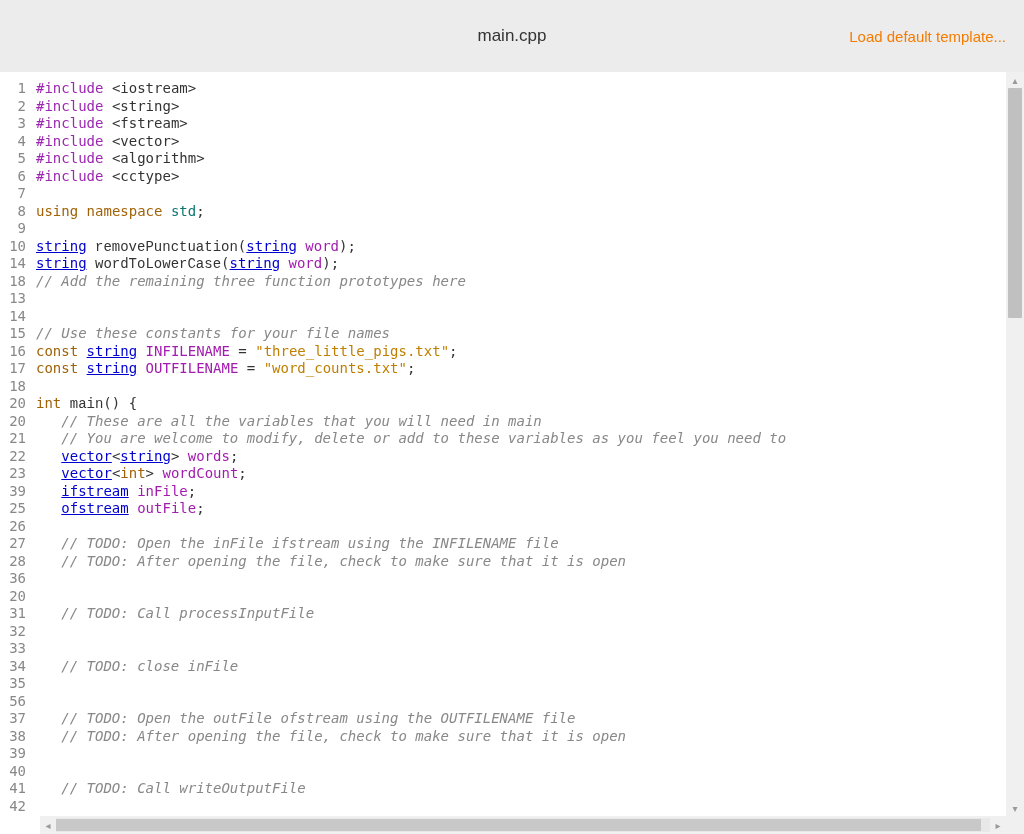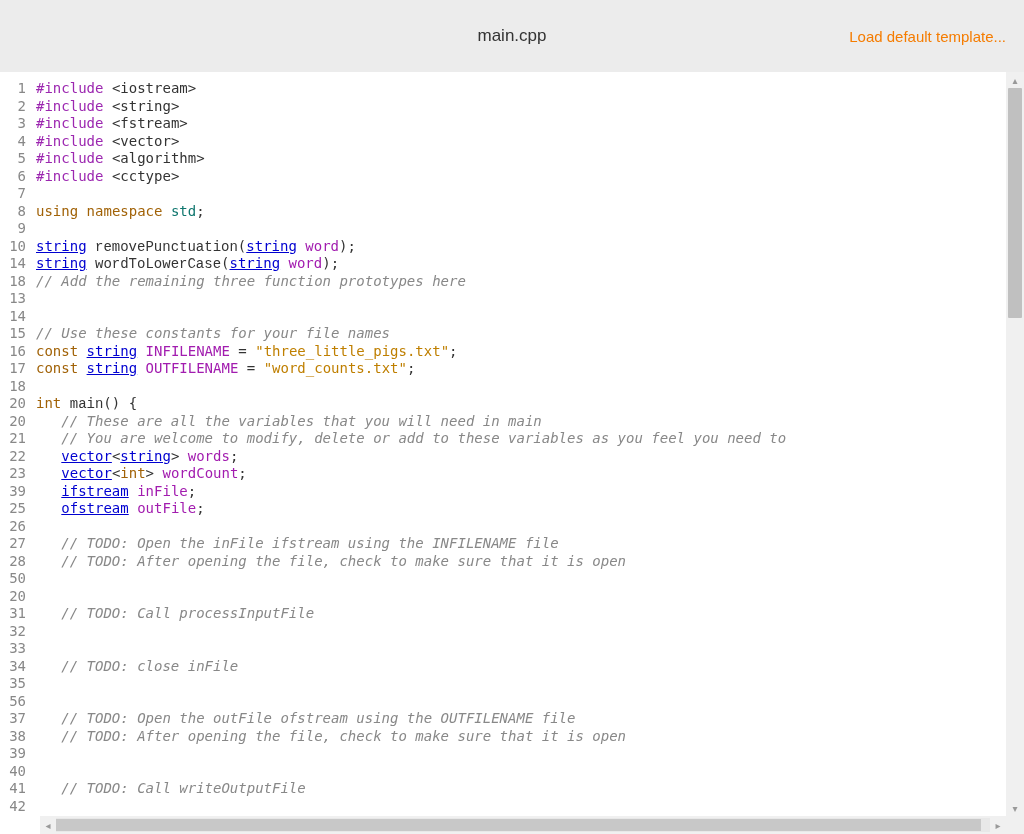--- a/index.html
+++ b/index.html
@@ -148,21 +148,21 @@
         <div class="gutter-line">20</div>
         <div class="gutter-line">20</div>
         <div class="gutter-line">21</div>
         <div class="gutter-line">22</div>
         <div class="gutter-line">23</div>
         <div class="gutter-line">39</div>
         <div class="gutter-line">25</div>
         <div class="gutter-line">26</div>
         <div class="gutter-line">27</div>
         <div class="gutter-line">28</div>
-        <div class="gutter-line">50</div>
+        <div class="gutter-line">36</div>
         <div class="gutter-line">20</div>
         <div class="gutter-line">31</div>
         <div class="gutter-line">32</div>
         <div class="gutter-line">33</div>
         <div class="gutter-line">34</div>
         <div class="gutter-line">35</div>
         <div class="gutter-line">56</div>
         <div class="gutter-line">37</div>
         <div class="gutter-line">38</div>
         <div class="gutter-line">39</div>

